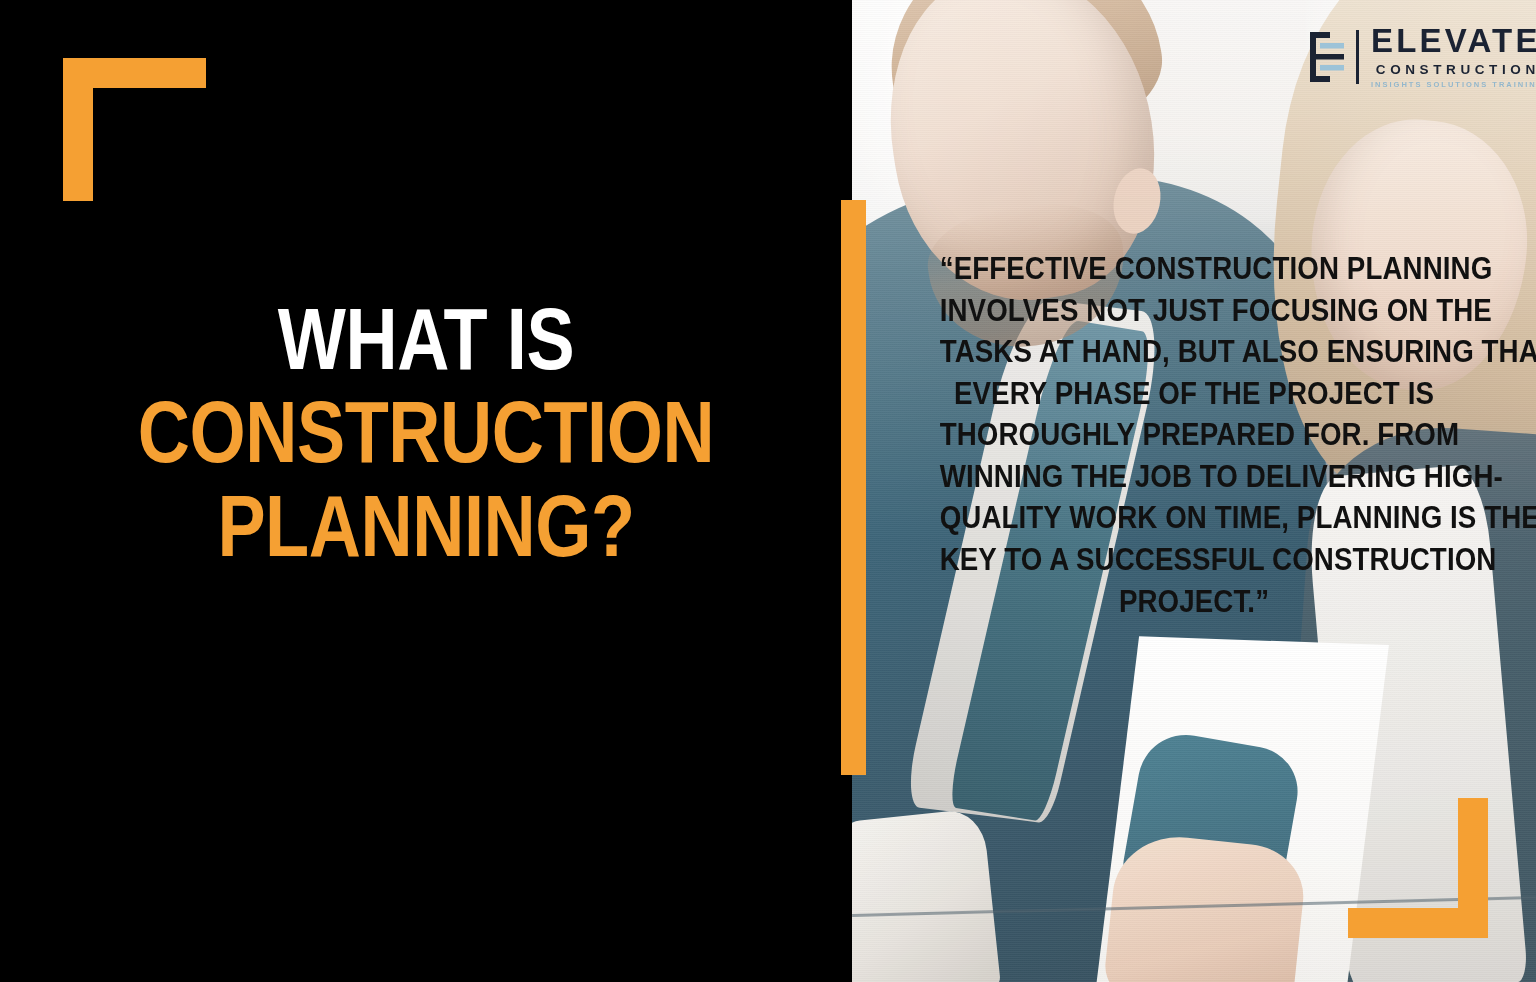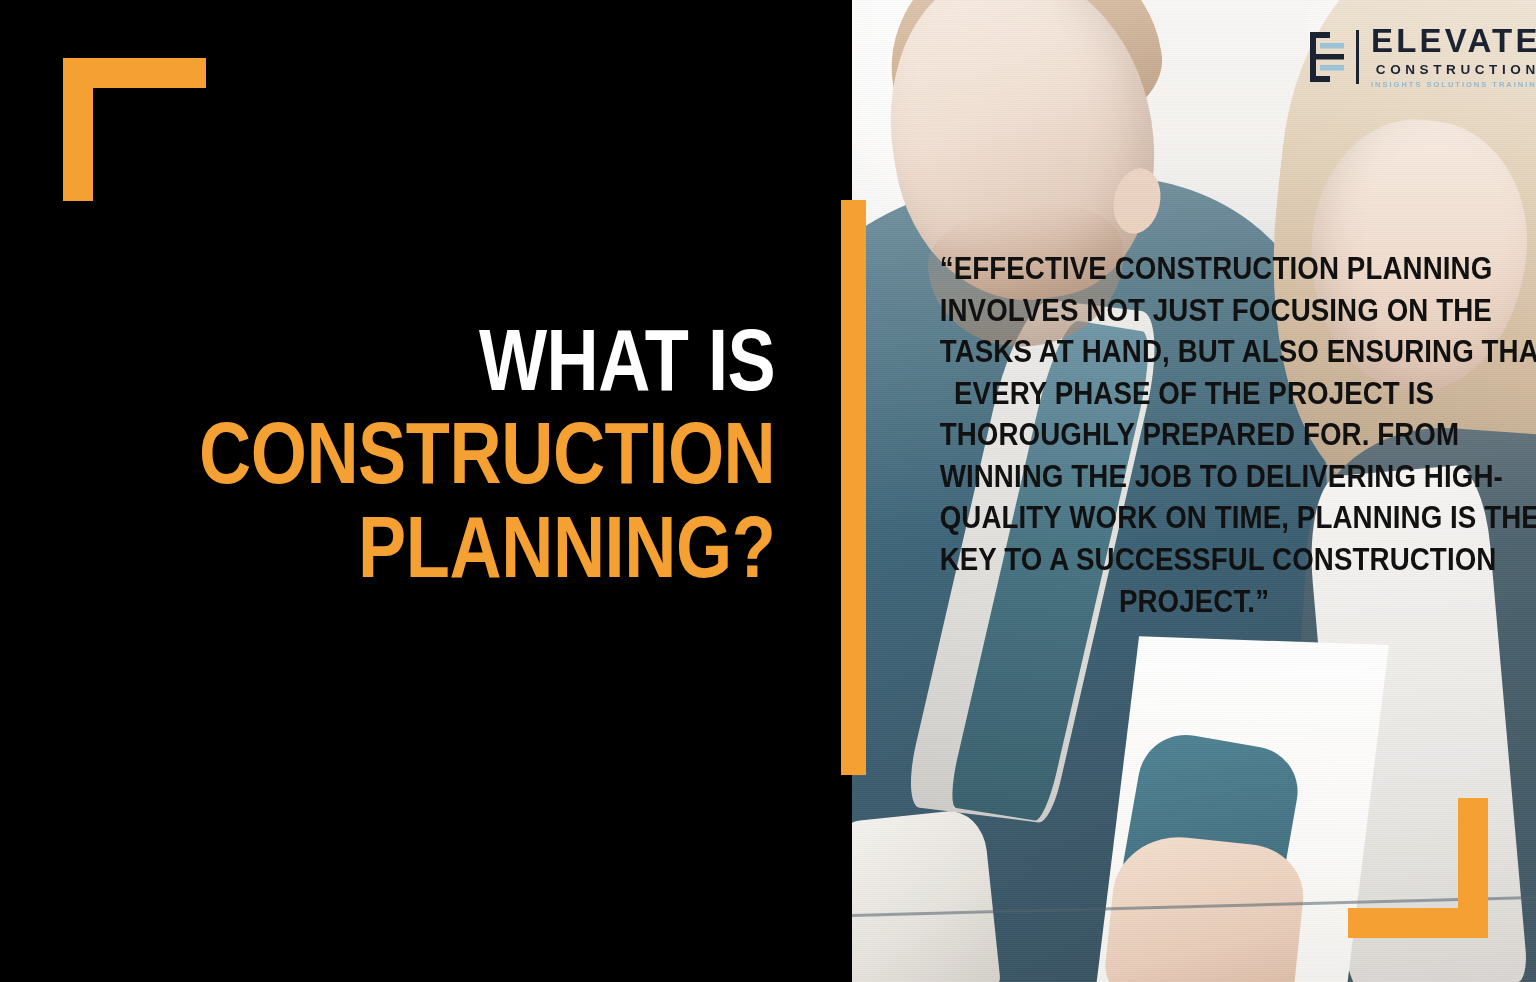--- a/index.html
+++ b/index.html
@@ -40,23 +40,23 @@
   }
   .bracket-tl .arm-v {
     position:absolute; left:0; top:0;
     width:30px; height:143px;
     background:#F5A033;
   }
 
   
   .headline {
     position:absolute;
-    left:0; top:317px;
+    left:0; top:296px;
     width:852px;
-    text-align:right;
+    text-align:center;
     z-index:8;
   }
   .headline .line {
     display:block;
     font-family:"Liberation Sans Narrow","Liberation Sans", sans-serif;
     font-weight:bold;
     letter-spacing:-0.5px;
     line-height:0.97;
     transform:scaleX(0.82);
     transform-origin:center center;

